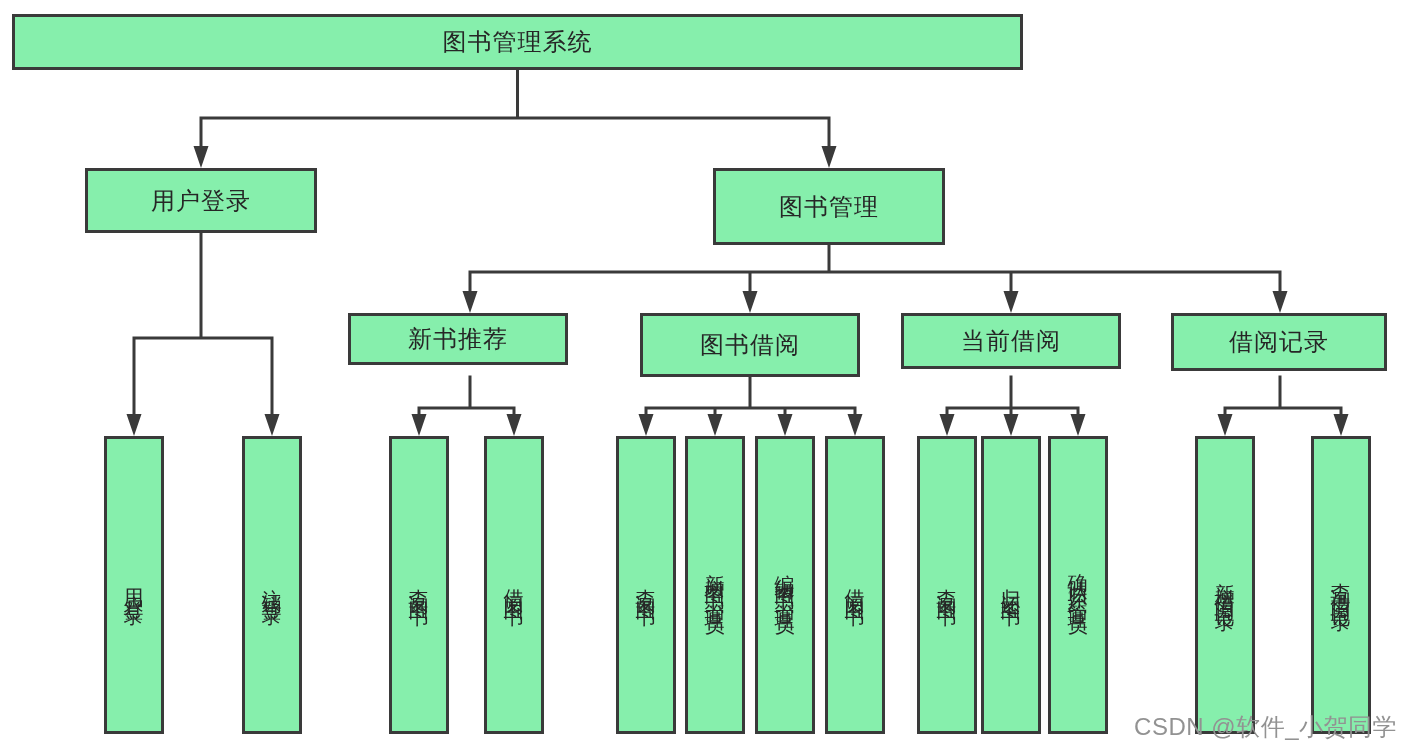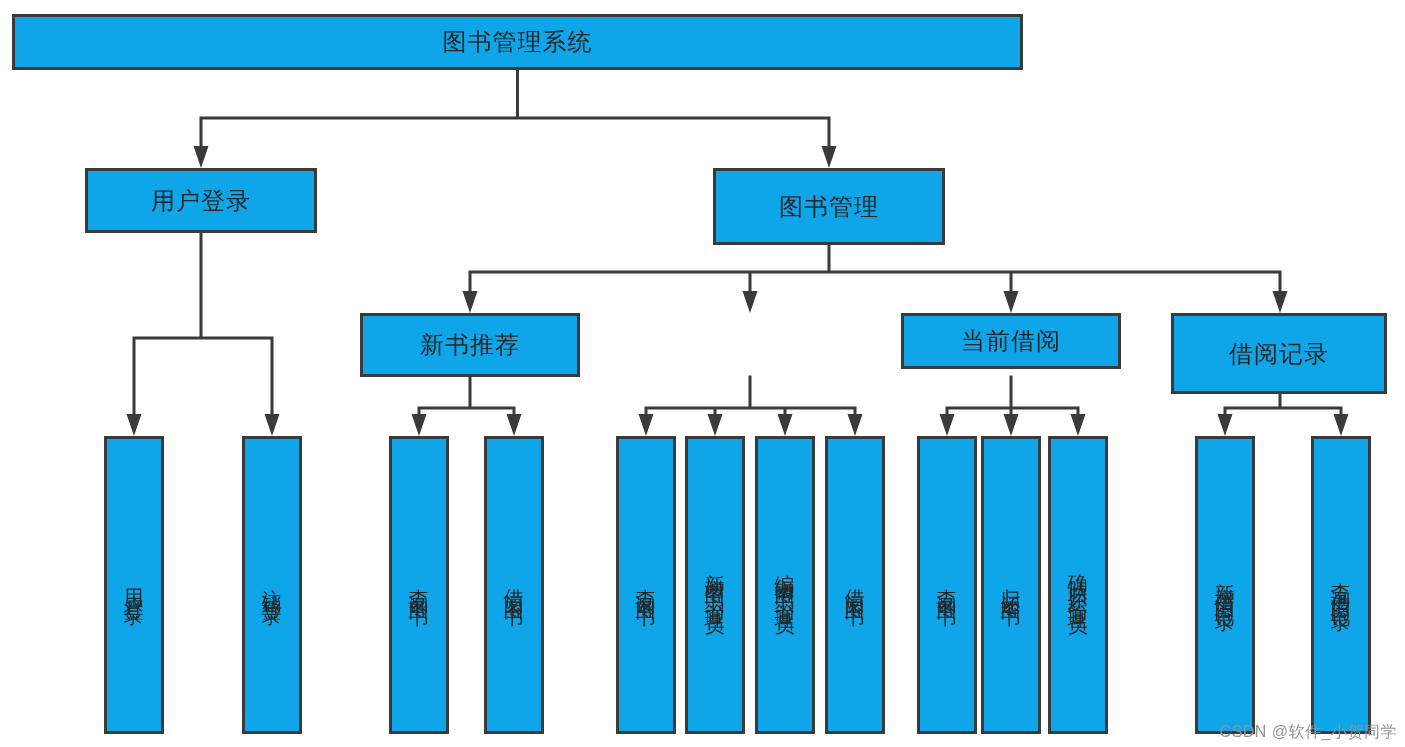--- a/index.html
+++ b/index.html
@@ -19,21 +19,21 @@
     position: absolute;
     left: 0;
     top: 0;
     width: 1405px;
     height: 747px;
   }
   .node {
     position: absolute;
     box-sizing: border-box;
     border: 3px solid #3a3a3a;
-    background: #0ea5e9;
+    background: #86efac;
     display: flex;
     align-items: center;
     justify-content: center;
     color: #262626;
   }
   .h-node {
     font-size: 24px;
     letter-spacing: 1px;
     white-space: nowrap;
   }
@@ -43,21 +43,21 @@
   .leaf-node .v-label {
     writing-mode: vertical-rl;
     text-orientation: mixed;
     letter-spacing: 0.3em;
     line-height: 1;
   }
   .watermark {
     position: absolute;
     right: 8px;
     bottom: 4px;
-    font-size: 16px;
+    font-size: 24px;
     color: #929292;
     letter-spacing: 0.5px;
     white-space: nowrap;
   }
 </style>
 </head>
 <body>
 
 <div id="canvas">
 
@@ -110,27 +110,30 @@
     <span>图书管理系统</span>
   </div>
 
   <div class="node h-node" style="left:85px; top:168px; width:232px; height:65px;">
     <span>用户登录</span>
   </div>
   <div class="node h-node" style="left:713px; top:168px; width:232px; height:77px;">
     <span>图书管理</span>
   </div>
 
-  <div class="node h-node" style="left:360px; top:313px; width:220px; height:64px;">
+  <div class="node h-node" style="left:348px; top:313px; width:220px; height:52px;">
     <span>新书推荐</span>
+  </div>
+  <div class="node h-node" style="left:640px; top:313px; width:220px; height:64px;">
+    <span>图书借阅</span>
   </div>
   <div class="node h-node" style="left:901px; top:313px; width:220px; height:56px;">
     <span>当前借阅</span>
   </div>
-  <div class="node h-node" style="left:1171px; top:313px; width:216px; height:81px;">
+  <div class="node h-node" style="left:1171px; top:313px; width:216px; height:58px;">
     <span>借阅记录</span>
   </div>
 
   <div class="node leaf-node" style="left:104px; top:436px; width:60px; height:298px;">
     <span class="v-label">用户登录</span>
   </div>
   <div class="node leaf-node" style="left:242px; top:436px; width:60px; height:298px;">
     <span class="v-label">注销登录</span>
   </div>
 

